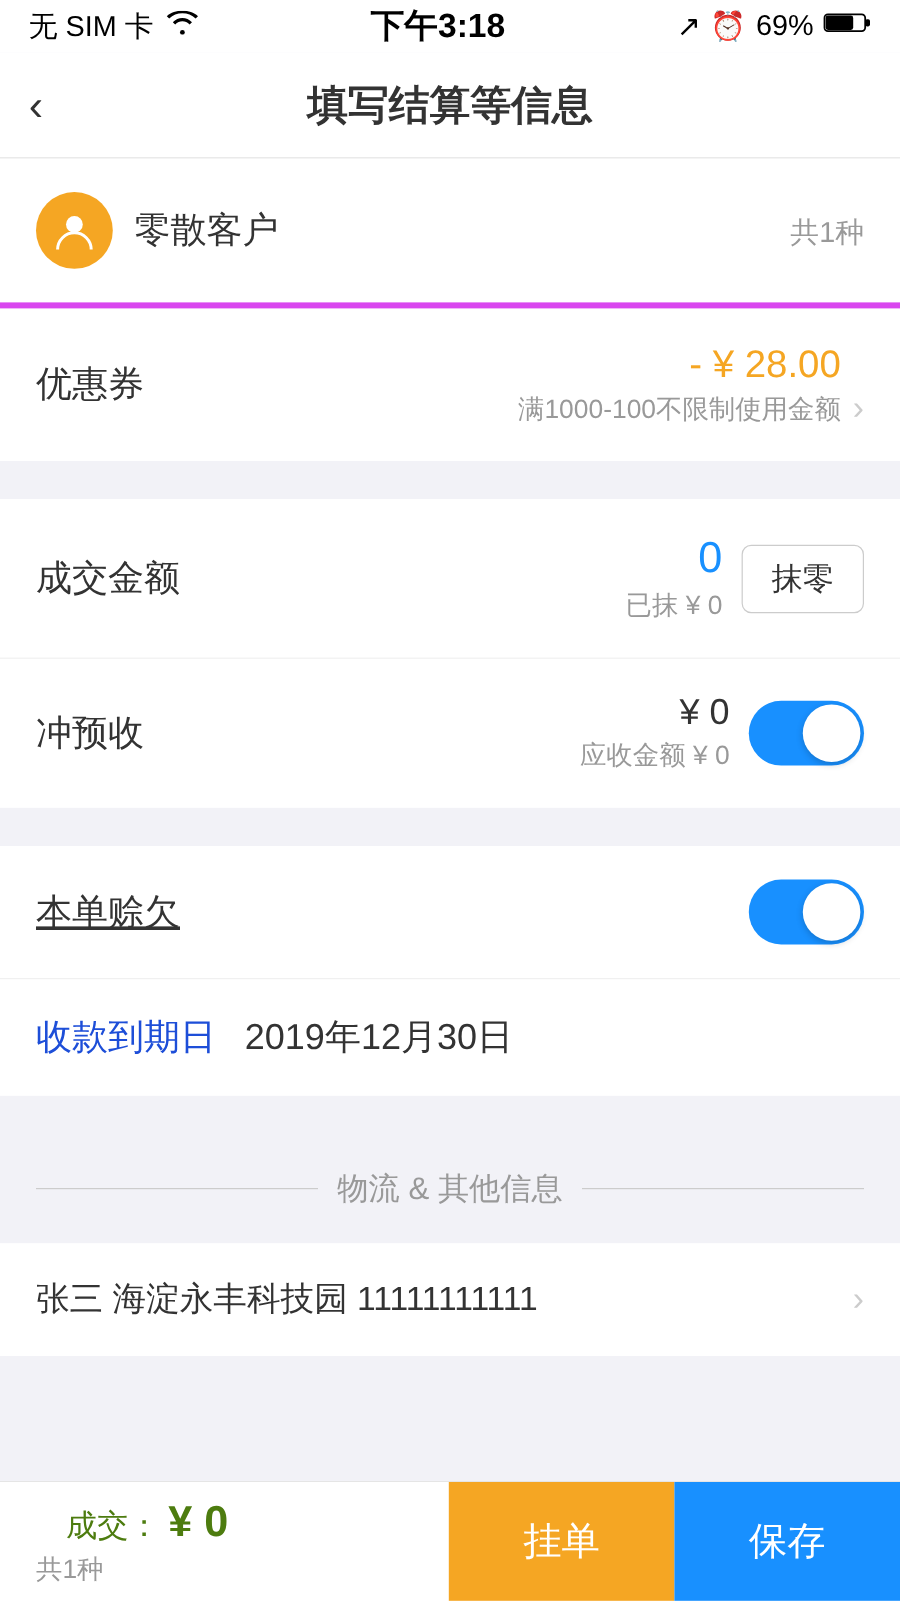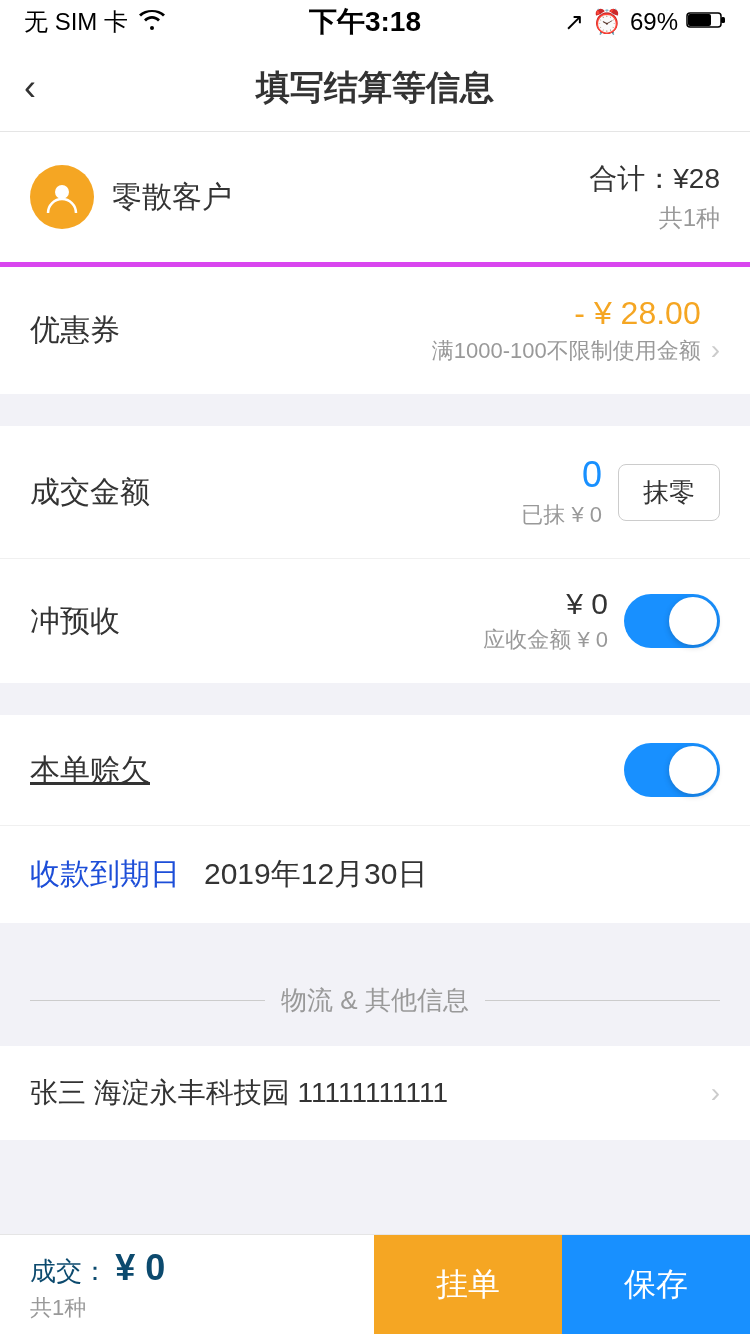--- a/index.html
+++ b/index.html
@@ -288,21 +288,22 @@
     }
     .bottom-info {
       flex: 1;
       display: flex;
       flex-direction: column;
       justify-content: center;
       padding: 0 30px;
     }
     .bottom-deal {
       font-size: 26px;
-      color: #0c4a6e;
+      color: #4d7c0f;
+      margin-left: 25px;
     }
     .bottom-count {
       font-size: 22px;
       color: #999;
       margin-top: 4px;
     }
     .btn-hang {
       width: 188px;
       background: #f5a623;
       display: flex;
@@ -364,21 +365,20 @@
     <div class="customer-left">
       <div class="customer-avatar">
         <svg width="36" height="36" viewBox="0 0 36 36" fill="none">
           <circle cx="18" cy="13" r="7" fill="#fff"></circle>
           <path d="M4 34c0-7.7 6.3-14 14-14s14 6.3 14 14" stroke="#fff" stroke-width="2.5" fill="none"></path>
         </svg>
       </div>
       <span class="customer-name">零散客户</span>
     </div>
     <div class="customer-right">
-      <div class="customer-total">合计：¥28</div>
       <div class="customer-count">共1种</div>
     </div>
   </div>
 
   <div class="coupon-row">
     <span class="coupon-label">优惠券</span>
     <div class="coupon-right">
       <div class="coupon-info">
         <div class="coupon-amount">- ¥ 28.00</div>
         <div class="coupon-desc">满1000-100不限制使用金额</div>

